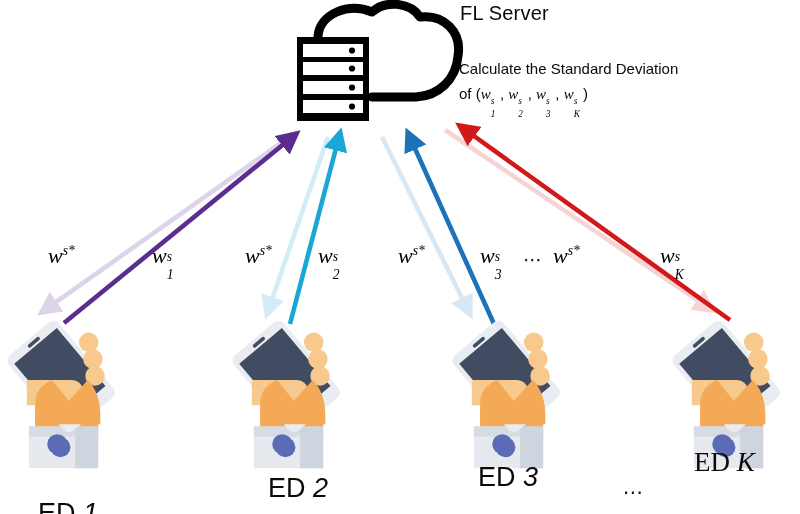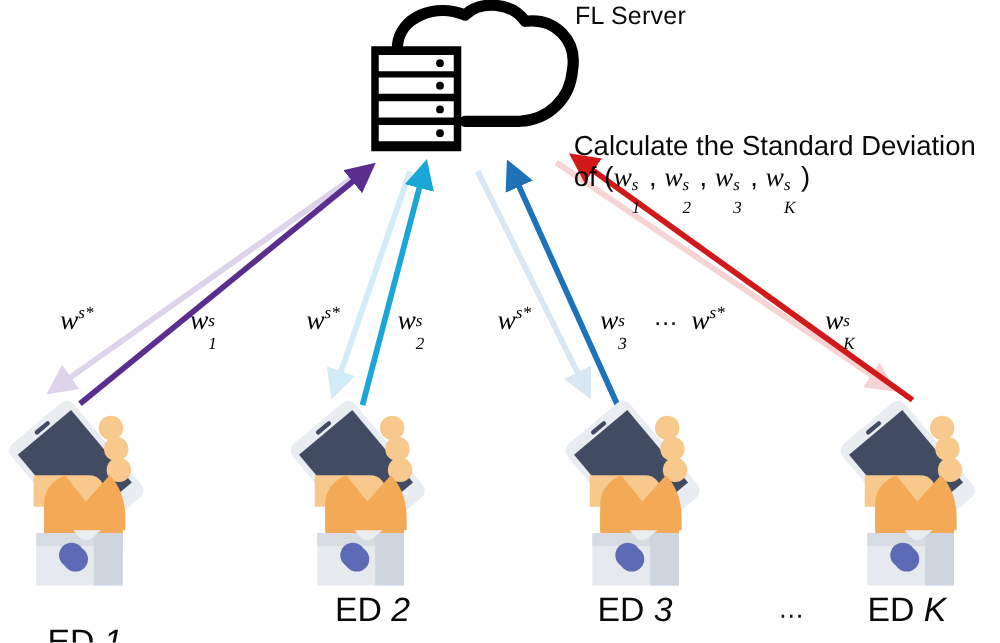--- a/index.html
+++ b/index.html
@@ -8,22 +8,22 @@
   #stage{position:relative;width:800px;height:514px;background:#fff;}
 
   .abs{position:absolute;}
 
   
   #fl-title{
     left:460px; top:2px; font-size:20px; font-weight:400;
     letter-spacing:.2px; color:#0a0a0a; white-space:nowrap;
   }
   #calc-block{
-    left:459px; top:56px; font-size:22px; line-height:25px;
-    color:#0a0a0a; white-space:nowrap;margin-top:48px;
+    left:459px; top:56px; font-size:15px; line-height:25px;
+    color:#0a0a0a; white-space:nowrap;
   }
   #calc-line1{display:block;}
   #calc-line2{display:block;}
 
   .mathi{font-family:"Liberation Serif","DejaVu Serif",serif;font-style:italic;}
   .sup{font-size:.62em;vertical-align:super;font-style:italic;}
   .supsub{display:inline-block;vertical-align:baseline;position:relative;width:.62em;}
   .supsub .s-up{position:absolute;left:0;top:-1.05em;font-size:.62em;font-style:italic;}
   .supsub .s-dn{position:absolute;left:0;top:.30em;font-size:.62em;font-style:italic;}
 
@@ -206,21 +206,21 @@
   <div class="abs arrow-label" style="left:660px; top:243px;">
     <span class="mathi">w<span class="supsub"><span class="s-up">s</span><span class="s-dn">K</span></span></span>
   </div>
 
   <div class="abs ed-caption" style="left:38px;  top:482px;margin-top:16px;">
     <span>ED</span>&nbsp;<i>1</i>
   </div>
   <div class="abs ed-caption" style="left:268px; top:473px;text-align:center;">
     <span>ED</span>&nbsp;<i>2</i>
   </div>
-  <div class="abs ed-caption" style="left:478px; top:473px;">
+  <div class="abs ed-caption" style="left:478px; top:462px;">
     <span>ED</span>&nbsp;<i>3</i>
   </div>
   <div class="abs" id="ed-dots" style="left:623px; top:480px;">⋯</div>
-  <div class="abs ed-caption" style="left:694px; top:473px;">
+  <div class="abs ed-caption" style="left:694px; top:447px;font-family:Liberation Serif, serif;">
     <span>ED</span>&nbsp;<i>K</i>
   </div>
 
 </div>
 
 </body></html>

